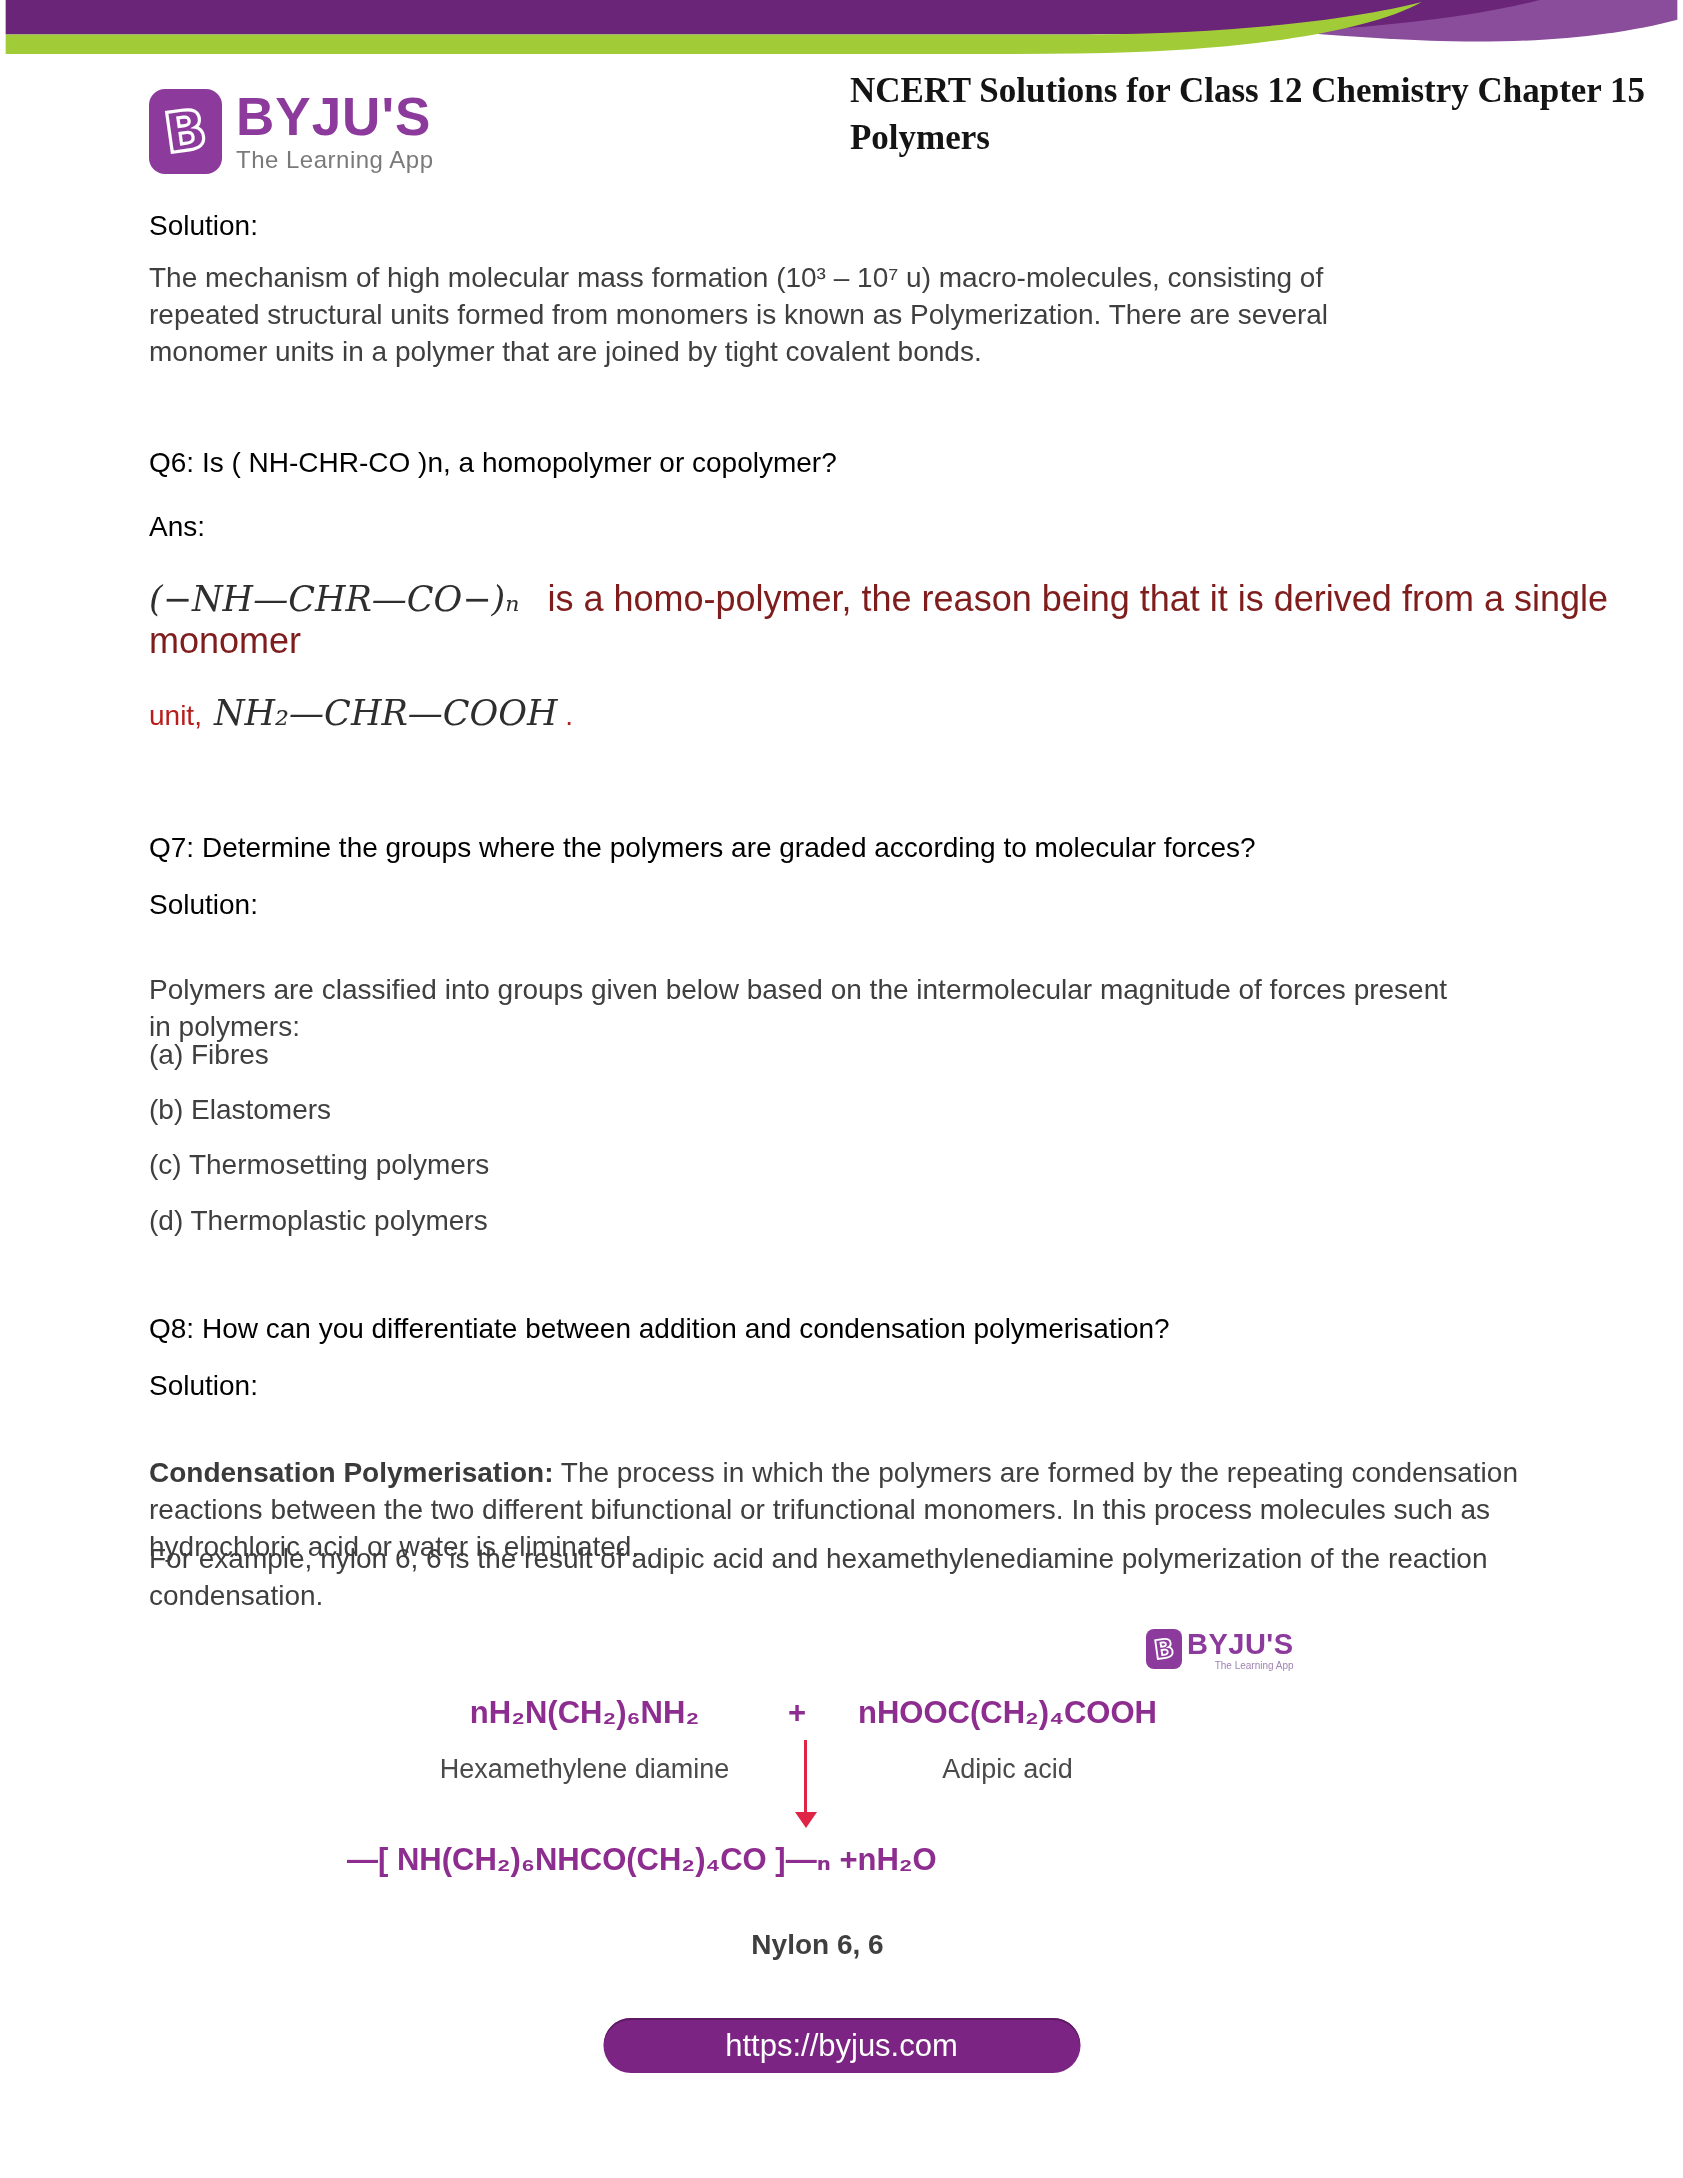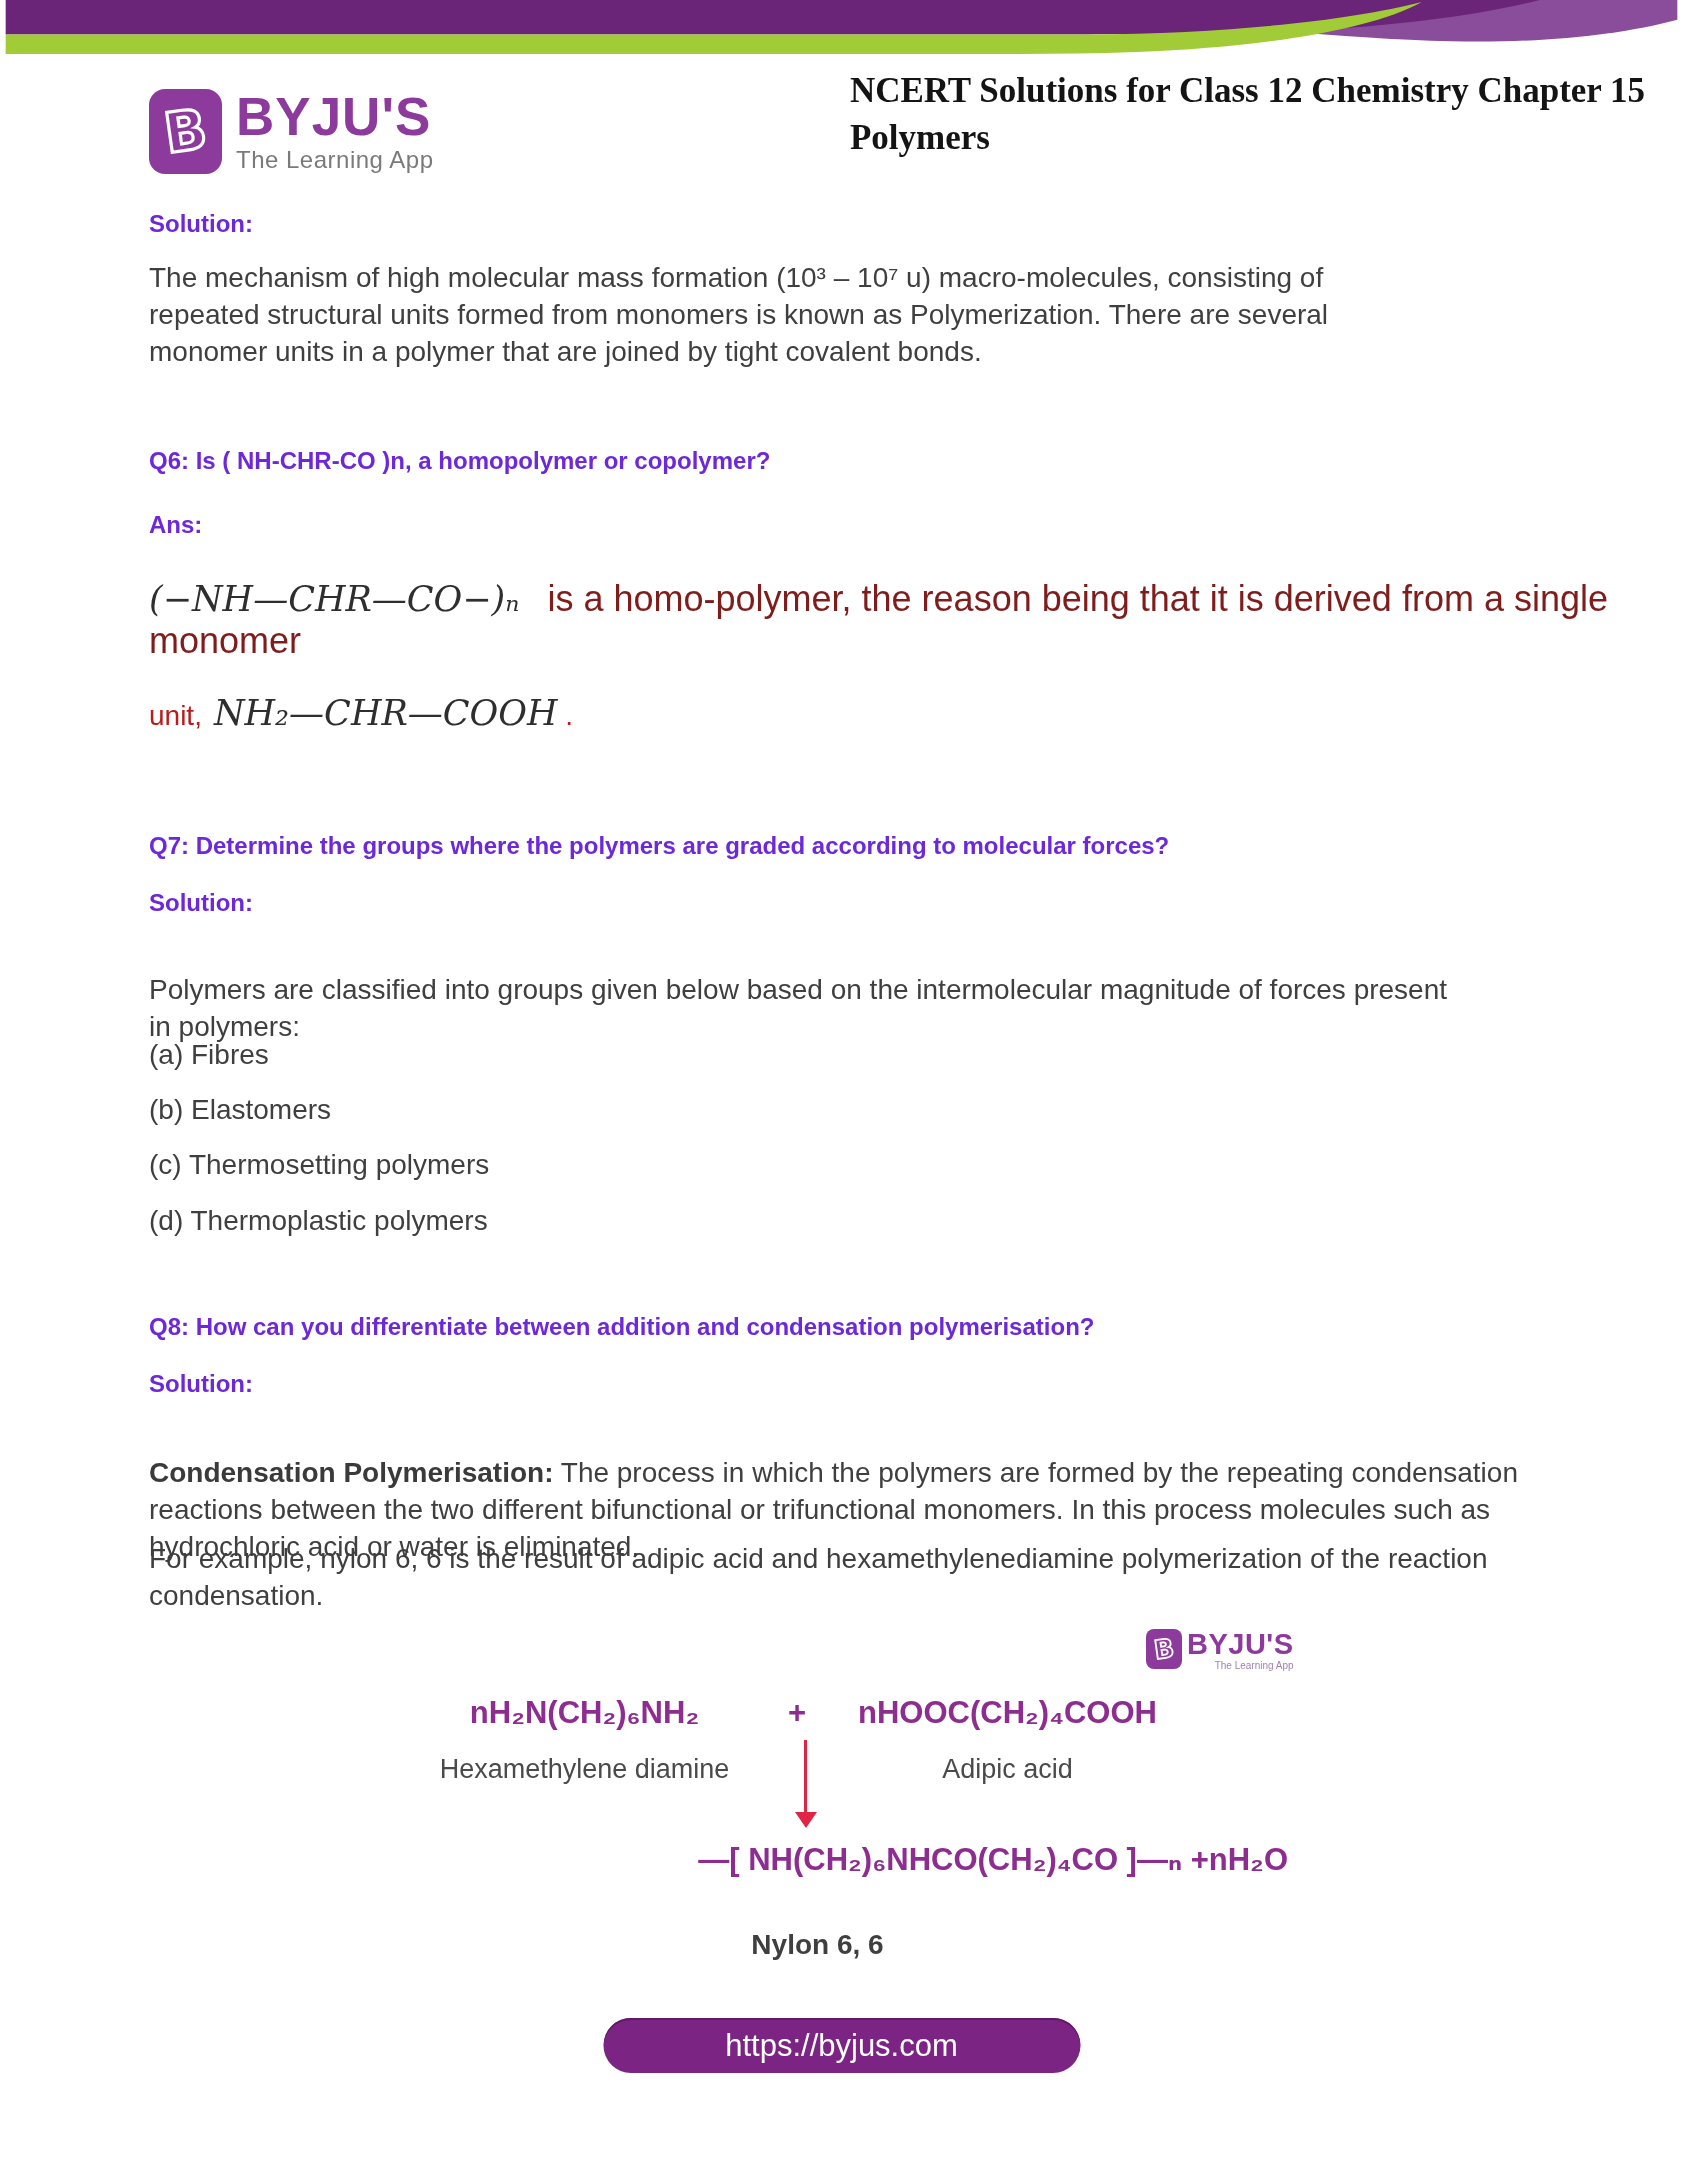--- a/index.html
+++ b/index.html
@@ -20,21 +20,21 @@
   .logo-textcol{margin-left:14px;display:flex;flex-direction:column;}
   .logo-brand{font-weight:bold;font-size:53px;line-height:55px;color:#8c3b9c;letter-spacing:1px;}
   .logo-tagline{font-size:24px;color:#7a7a7a;margin-top:2px;letter-spacing:0.5px;}
 
   
   .doc-title{right:38px;top:67px;text-align:left;
     font-family:"Liberation Serif","DejaVu Serif",serif;font-weight:bold;
     font-size:35px;line-height:47px;color:#141414;}
 
   
-  .heading{font-weight:bold;font-size:24px;color:#6d28d9;}
+  .heading{font-weight:normal;font-size:28px;color:#000000;}
   .body-text{font-size:28px;line-height:37px;color:#3f3f3f;}
   .left-col{left:149px;}
 
   .sol5-heading{top:210px;}
   .sol5-para{top:259px;width:1287px;}
   .q6-heading{top:447px;}
   .q6-ans{top:511px;}
   .q6-formula-line{top:578px;}
   .q6-unit-line{top:693px;}
   .math{font-family:"DejaVu Serif","Liberation Serif",serif;font-style:italic;
@@ -61,21 +61,21 @@
   .diag-label{font-size:27px;color:#4a4a4a;}
   .reactant1{left:426px;top:1695px;width:317px;text-align:center;}
   .plus-sign{left:788px;top:1695px;}
   .reactant2{left:844px;top:1695px;width:327px;text-align:center;}
   .label1{left:426px;top:1754px;width:317px;text-align:center;}
   .label2{left:844px;top:1754px;width:327px;text-align:center;}
   .arrow-line{left:804px;top:1740px;width:3px;height:73px;background:#e02446;}
   .arrow-head{left:795px;top:1812px;width:0;height:0;
     border-left:11px solid transparent;border-right:11px solid transparent;
     border-top:16px solid #e02446;}
-  .product-formula{left:347px;top:1841px;width:941px;text-align:right;}
+  .product-formula{left:347px;top:1841px;width:941px;text-align:left;}
   .product-label{left:347px;top:1929px;width:941px;text-align:center;
     font-weight:bold;font-size:28px;color:#3f3f3f;}
 
   
   .watermark{left:1146px;top:1629px;display:flex;align-items:flex-start;}
   .wm-badge{width:36px;height:40px;border-radius:8px;background:#8c3b9c;
     display:flex;align-items:center;justify-content:center;}
   .wm-col{margin-left:5px;display:flex;flex-direction:column;align-items:flex-end;}
   .wm-brand{font-weight:bold;font-size:29px;line-height:30px;color:#8c3b9c;letter-spacing:0.5px;}
   .wm-tagline{font-size:10px;color:#a083b3;margin-top:1px;}

